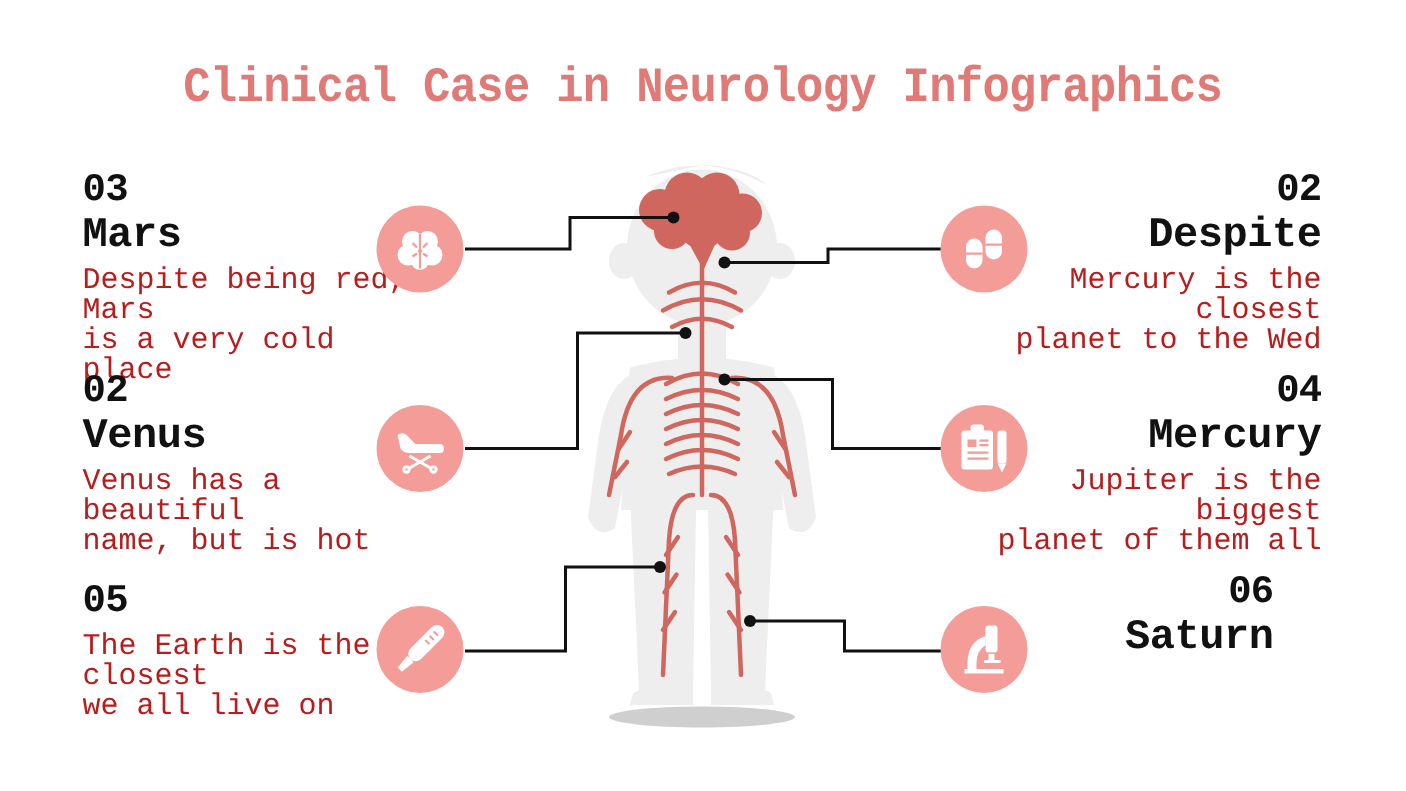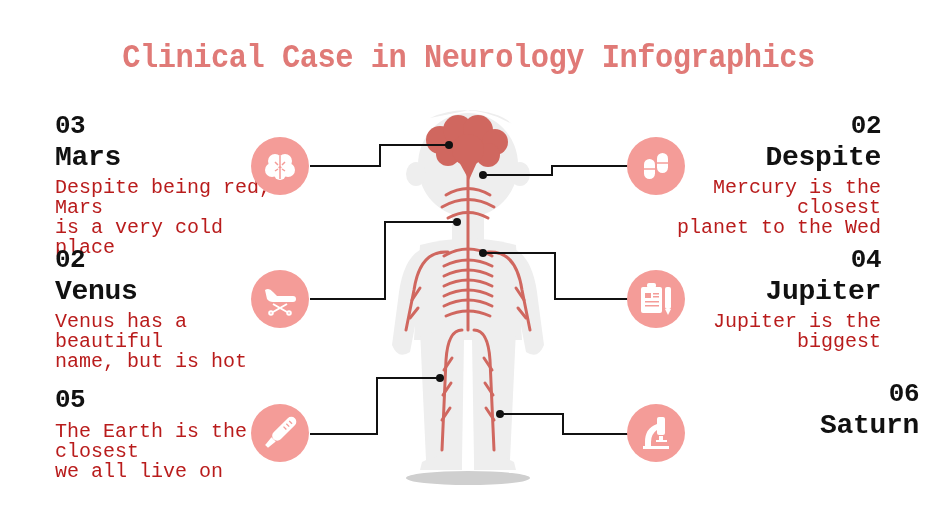--- a/index.html
+++ b/index.html
@@ -110,30 +110,30 @@
   </div>
 
   <div class="item" style="left:55px;top:246px;">
     <div class="num">02</div>
     <div class="name">Venus</div>
     <div class="desc"><span>Venus has a beautiful</span><br><span>name, but is hot</span></div>
   </div>
 
   <div class="item right" style="left:661px;top:246px;">
     <div class="num">04</div>
-    <div class="name">Jupiter</div>
-    <div class="desc"><span>Jupiter is the biggest</span><br></div>
+    <div class="name">Mercury</div>
+    <div class="desc"><span>Jupiter is the biggest</span><br><span>planet of them all</span></div>
   </div>
 
   <div class="item" style="left:55px;top:386px;">
     <div class="num">05</div>
     <div class="desc"><span>The Earth is the closest</span><br><span>we all live on</span></div>
   </div>
 
-  <div class="item right" style="left:699px;top:380px;">
+  <div class="item right" style="left:629px;top:380px;">
     <div class="num">06</div>
     <div class="name">Saturn</div>
   </div>
 
   <div class="icon" style="left:251px;top:137px;">
     <svg viewBox="0 0 58 58">
         <g fill="#fff">
           <circle cx="24" cy="24" r="7"></circle>
           <circle cx="34" cy="24" r="7"></circle>
           <circle cx="21" cy="33" r="7"></circle>

